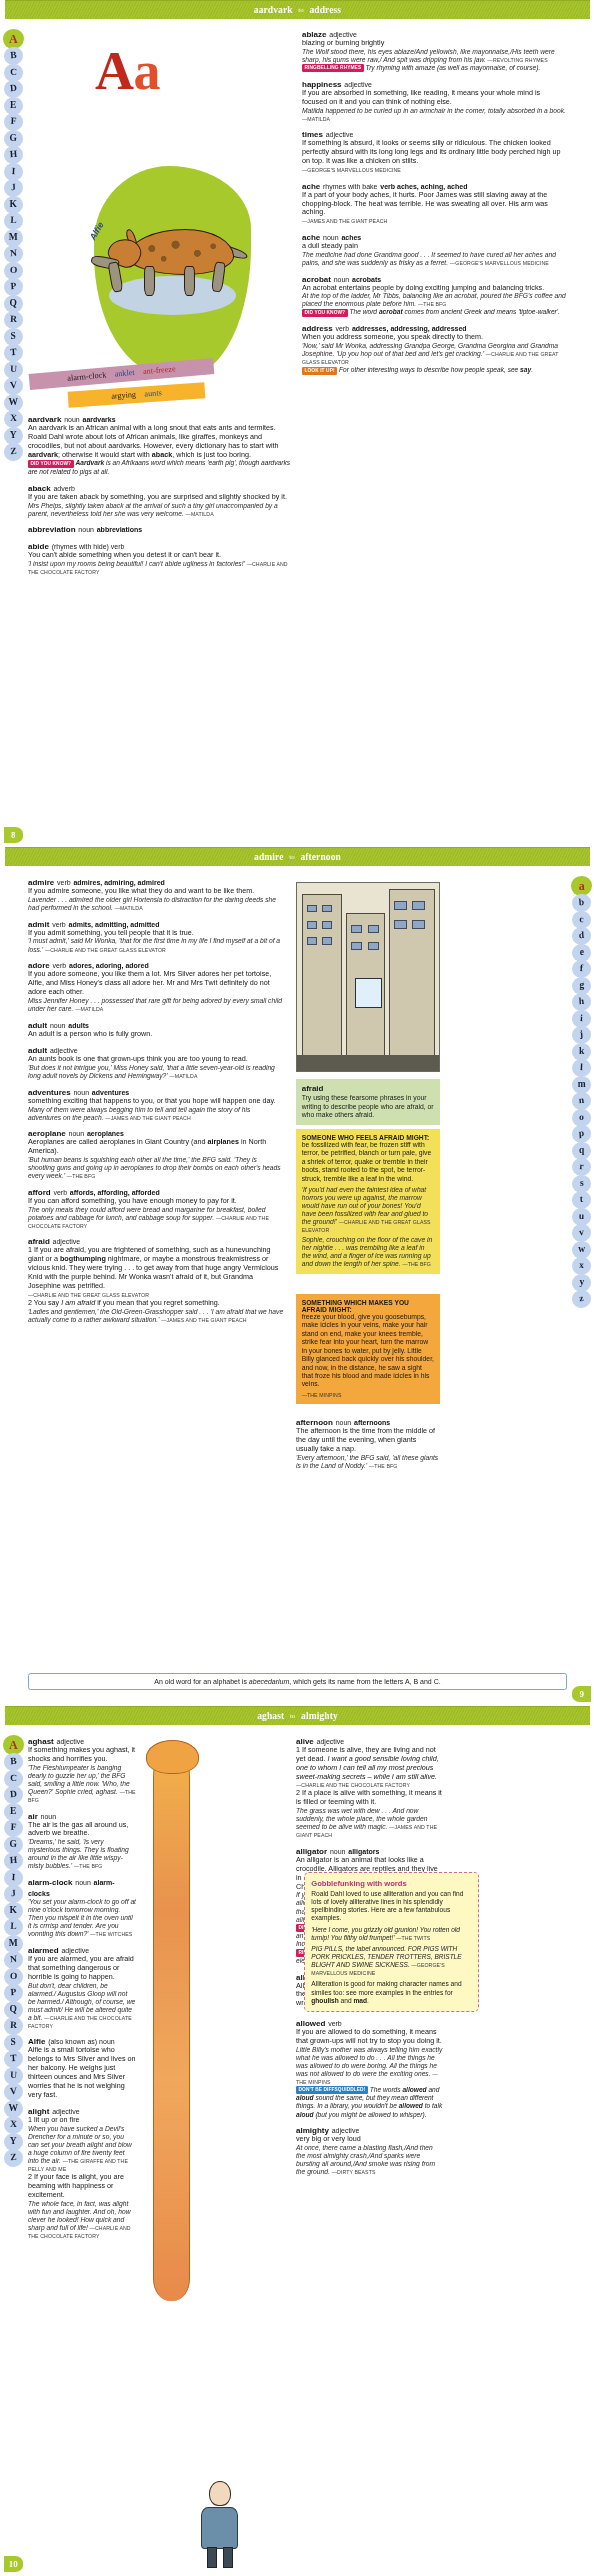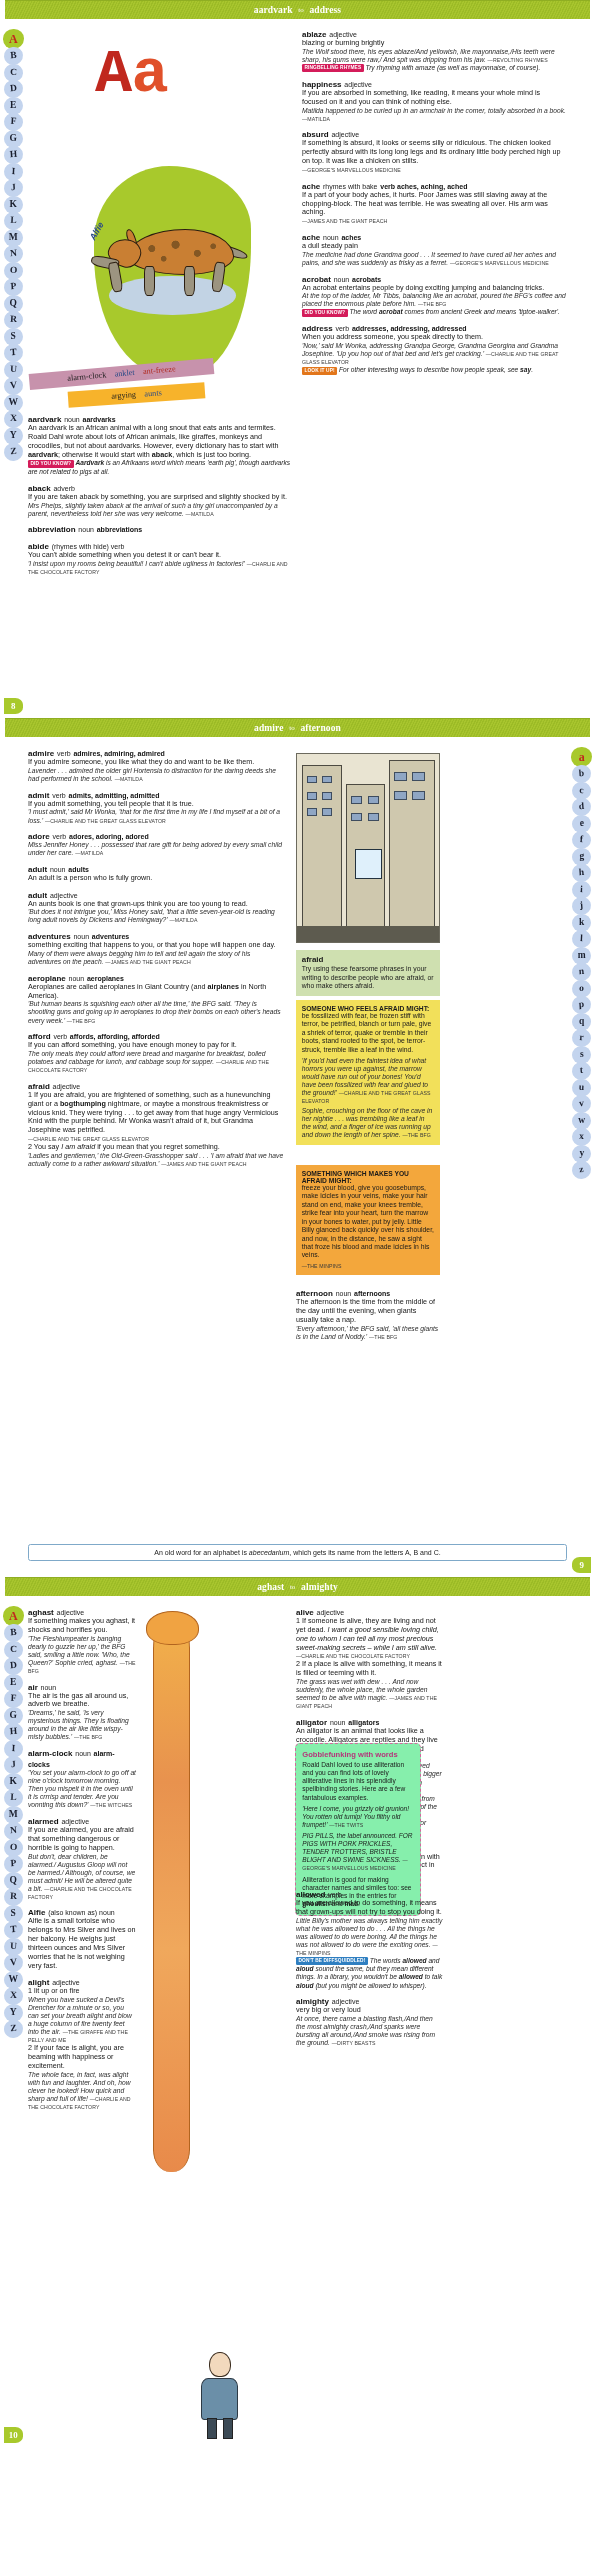--- a/index.html
+++ b/index.html
@@ -8,21 +8,21 @@
     background: #ffffff;
     font-family: "Liberation Sans", sans-serif;
     color: #1a1a1a;
   }
   .page {
     position: relative;
     width: 595px;
     background: #fff;
     overflow: hidden;
   }
-  .page-1 { height: 718px; }
+  .page-1 { height: 847px; }
   .page-2 { height: 859px; }
   .page-3 { height: 870px; }
 
   
   .header-bar {
     position: absolute;
     left: 5px; right: 5px;
     height: 19px;
     background: repeating-linear-gradient(115deg,#a8c52e 0 1.3px,#9cbb26 1.3px 2.5px);
     border-top: 0.6px solid #8fae22;
@@ -145,22 +145,22 @@
   .badge-line { font-size: 6.6px; line-height: 1.25; }
   .badge-line .tail { font-style: italic; color: #222; }
   .aardvark-scene {
     position: absolute;
     left: 33px; top: 39px;
     width: 182px; height: 329px;
   }
   .big-letter {
     position: absolute;
     left: 95px; top: 47px;
-    font-family: Liberation Mono, monospace;
-    font-size: 62px;
+    font-family: Liberation Serif, serif;
+    font-size: 54px;
     font-weight: bold;
     line-height: .9;
     letter-spacing: -0.6px;
   }
   .big-letter .cap { color: #c0281e; }
   .big-letter .low { color: #e0502a; }
 
   .grass {
     position: absolute;
     left: 61px; top: 127px;
@@ -354,23 +354,23 @@
     background: #fff;
     border-radius: 2.5px;
     padding: 3.8px 6.3px;
     font-size: 7px;
     text-align: center;
   }
 
   
   .gob-box {
     position: absolute;
-    left: 295px;
-    width: 126px;
-    background: #86efac;
+    left: 304px;
+    width: 175px;
+    background: #fef9c3;
     border: 1.3px dashed #d06a9e;
     border-radius: 5px;
     padding: 5.7px 6.3px 6.3px;
   }
   .gob-title {
     font-size: 7.6px;
     font-weight: bold;
     color: #b5357b;
     margin-bottom: 1.9px;
   }
@@ -516,21 +516,21 @@
       </div>
 
       <div class="entry">
         <div><span class="headword">happiness</span>
           <span class="pos">adjective</span></div>
         <div class="sense">If you are absorbed in something, like reading, it means your whole mind is focused on it and you can think of nothing else.</div>
         <div class="quote"><span>Matilda happened to be curled up in an armchair in the corner, totally absorbed in a book.</span> <span class="src">—<span>MATILDA</span></span></div>
       </div>
 
       <div class="entry">
-        <div><span class="headword">absurd</span>
+        <div><span class="headword">times</span>
           <span class="pos">adjective</span></div>
         <div class="sense">If something is absurd, it looks or seems silly or ridiculous. The chicken looked perfectly absurd with its long long legs and its ordinary little body perched high up on top. It was like a chicken on stilts.</div>
         <div class="quote"><span class="src">—<span>GEORGE'S MARVELLOUS MEDICINE</span></span></div>
       </div>
 
       <div class="entry">
         <div><span class="headword">ache</span>
           <span class="pos">rhymes with bake</span>
           <span class="forms">verb aches, aching, ached</span></div>
         <div class="sense">If a part of your body aches, it hurts. Poor James was still slaving away at the chopping-block. The heat was terrible. He was sweating all over. His arm was aching.</div>
@@ -617,20 +617,21 @@
       <div><span class="headword">admit</span>
         <span class="pos">verb</span>
         <span class="forms">admits, admitting, admitted</span></div>
       <div class="sense">If you admit something, you tell people that it is true.</div>
       <div class="quote"><span>'I must admit,' said Mr Wonka, 'that for the first time in my life I find myself at a bit of a loss.'</span> <span class="src">—<span>CHARLIE AND THE GREAT GLASS ELEVATOR</span></span></div>
     </div>
     <div class="entry">
       <div><span class="headword">adore</span>
         <span class="pos">verb</span>
         <span class="forms">adores, adoring, adored</span></div>
+      <div class="sense">If you adore someone, you like them a lot. Mrs Silver adores her pet tortoise, Alfie, and Miss Honey's class all adore her. Mr and Mrs Twit definitely do not adore each other.</div>
       <div class="quote"><span>Miss Jennifer Honey . . . possessed that rare gift for being adored by every small child under her care.</span> <span class="src">—<span>MATILDA</span></span></div>
     </div>
     <div class="entry">
       <div><span class="headword">adult</span>
         <span class="pos">noun</span>
         <span class="forms">adults</span></div>
       <div class="sense">An adult is a person who is fully grown.</div>
     </div>
     <div class="entry">
       <div><span class="headword">adult</span>

